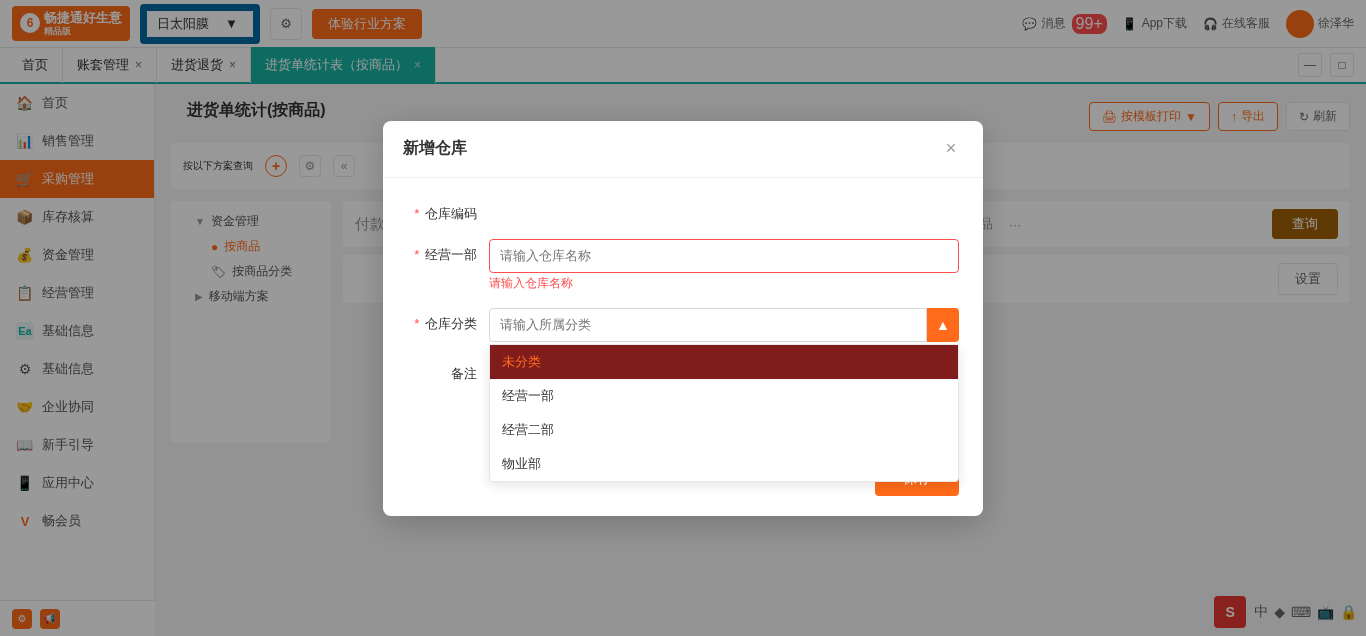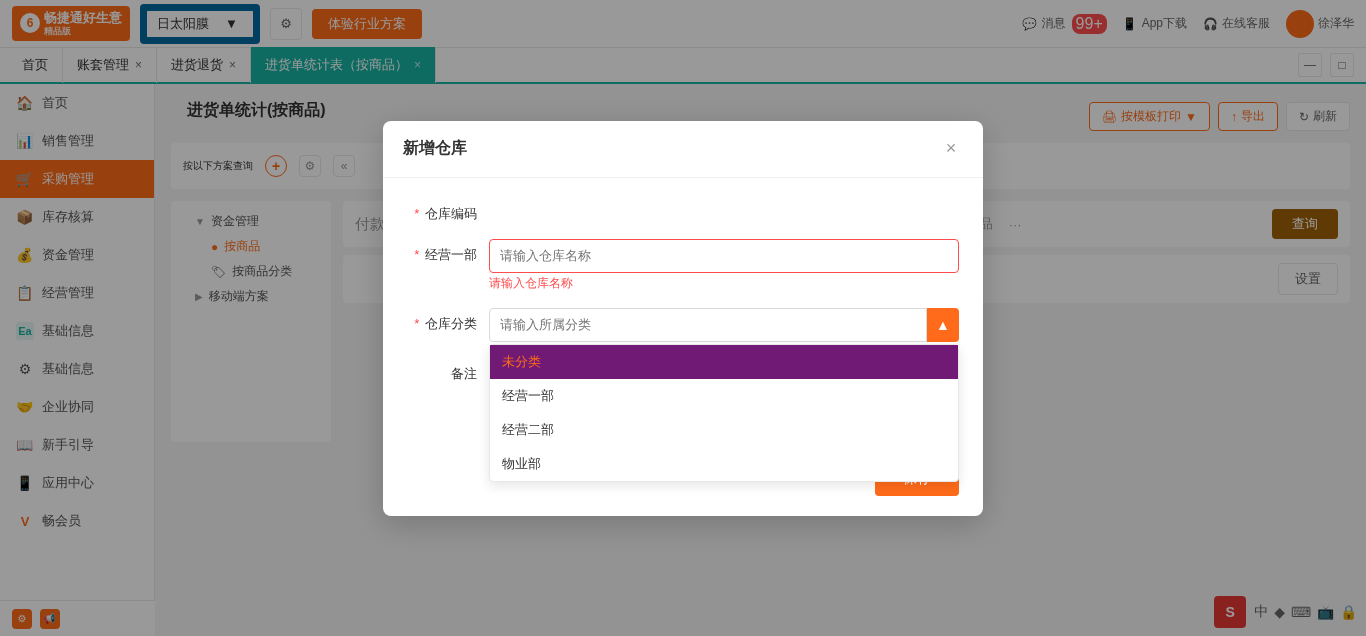--- a/index.html
+++ b/index.html
@@ -209,21 +209,21 @@
 
     
     .dropdown-list {
       position: absolute; top: 36px; left: 0; right: 0;
       background: #fff; border: 1px solid #e8e8e8; border-radius: 4px;
       box-shadow: 0 4px 12px rgba(0,0,0,0.1); z-index: 10;
     }
     .dropdown-list-item {
       padding: 8px 12px; cursor: pointer; font-size: 13px; color: #333;
     }
-    .dropdown-list-item.selected { background: #701a75; color: #ff6b1a; }
+    .dropdown-list-item.selected { background: #7f1d1d; color: #ff6b1a; }
 
     
     .form-textarea {
       flex: 1; border: 1px solid #d9d9d9; border-radius: 4px;
       padding: 8px 10px; font-size: 13px; outline: none; resize: none;
       height: 60px; font-family: inherit;
     }
 
     
     .modal-footer {

